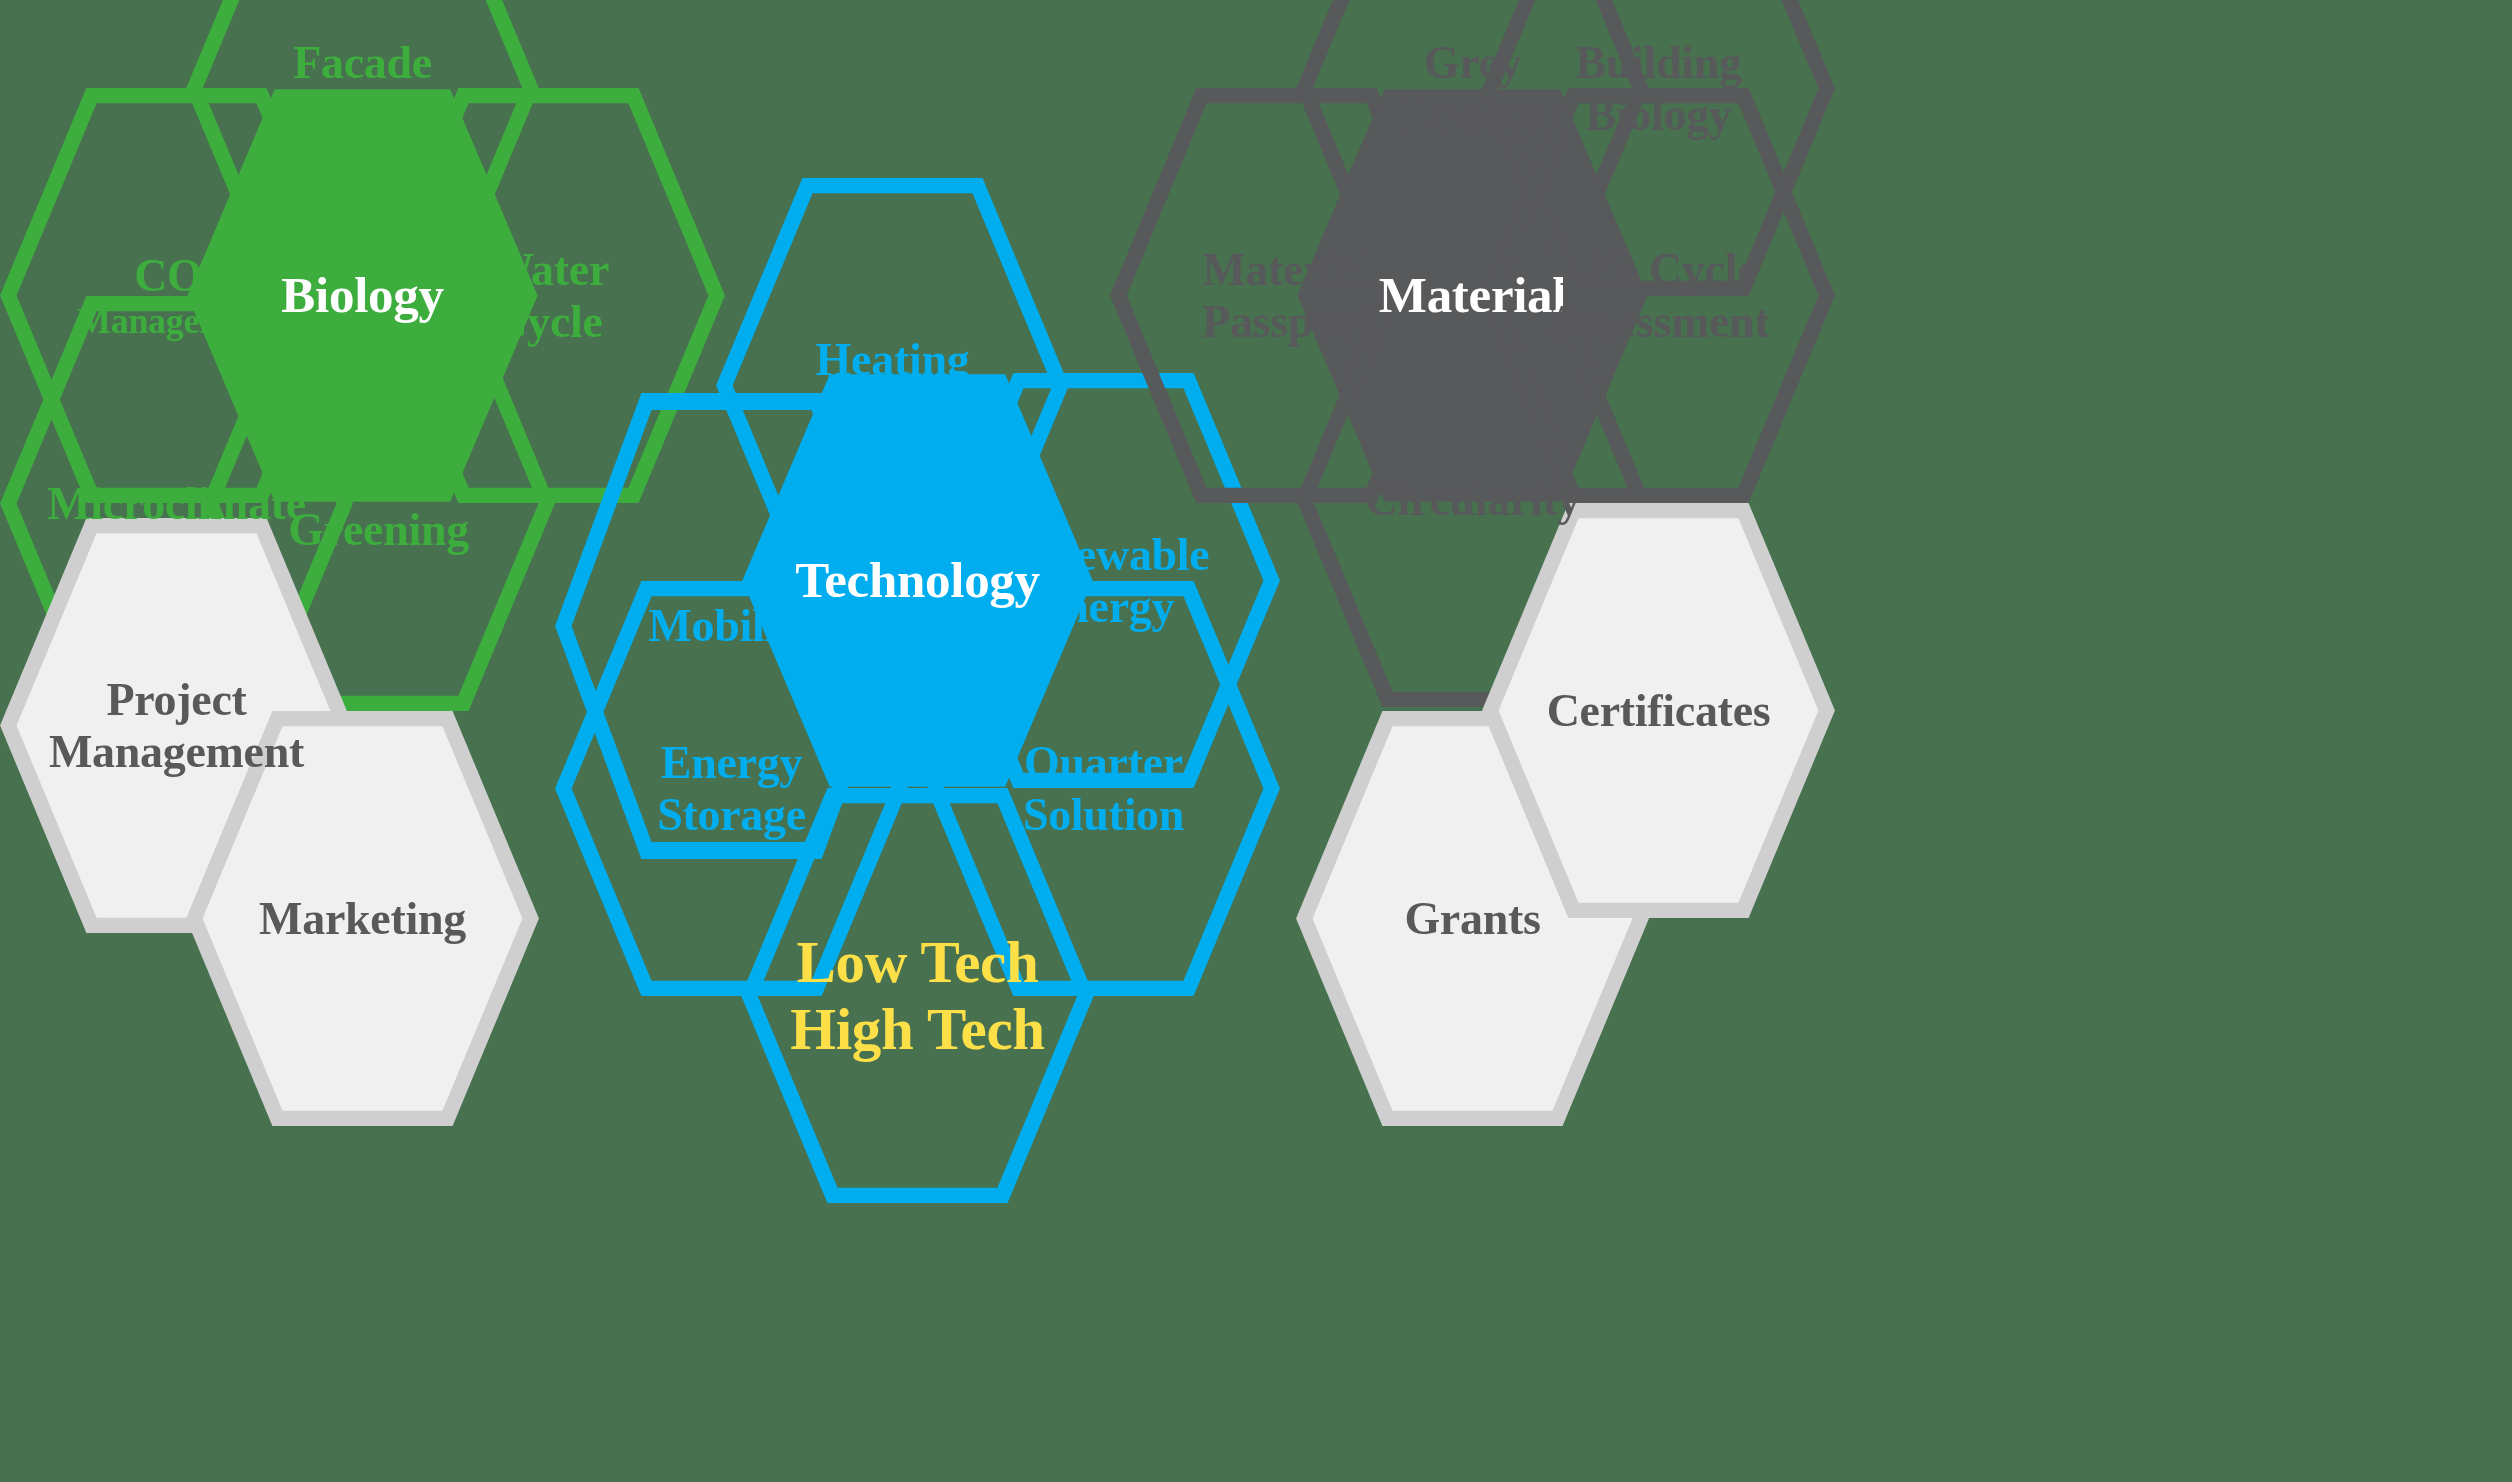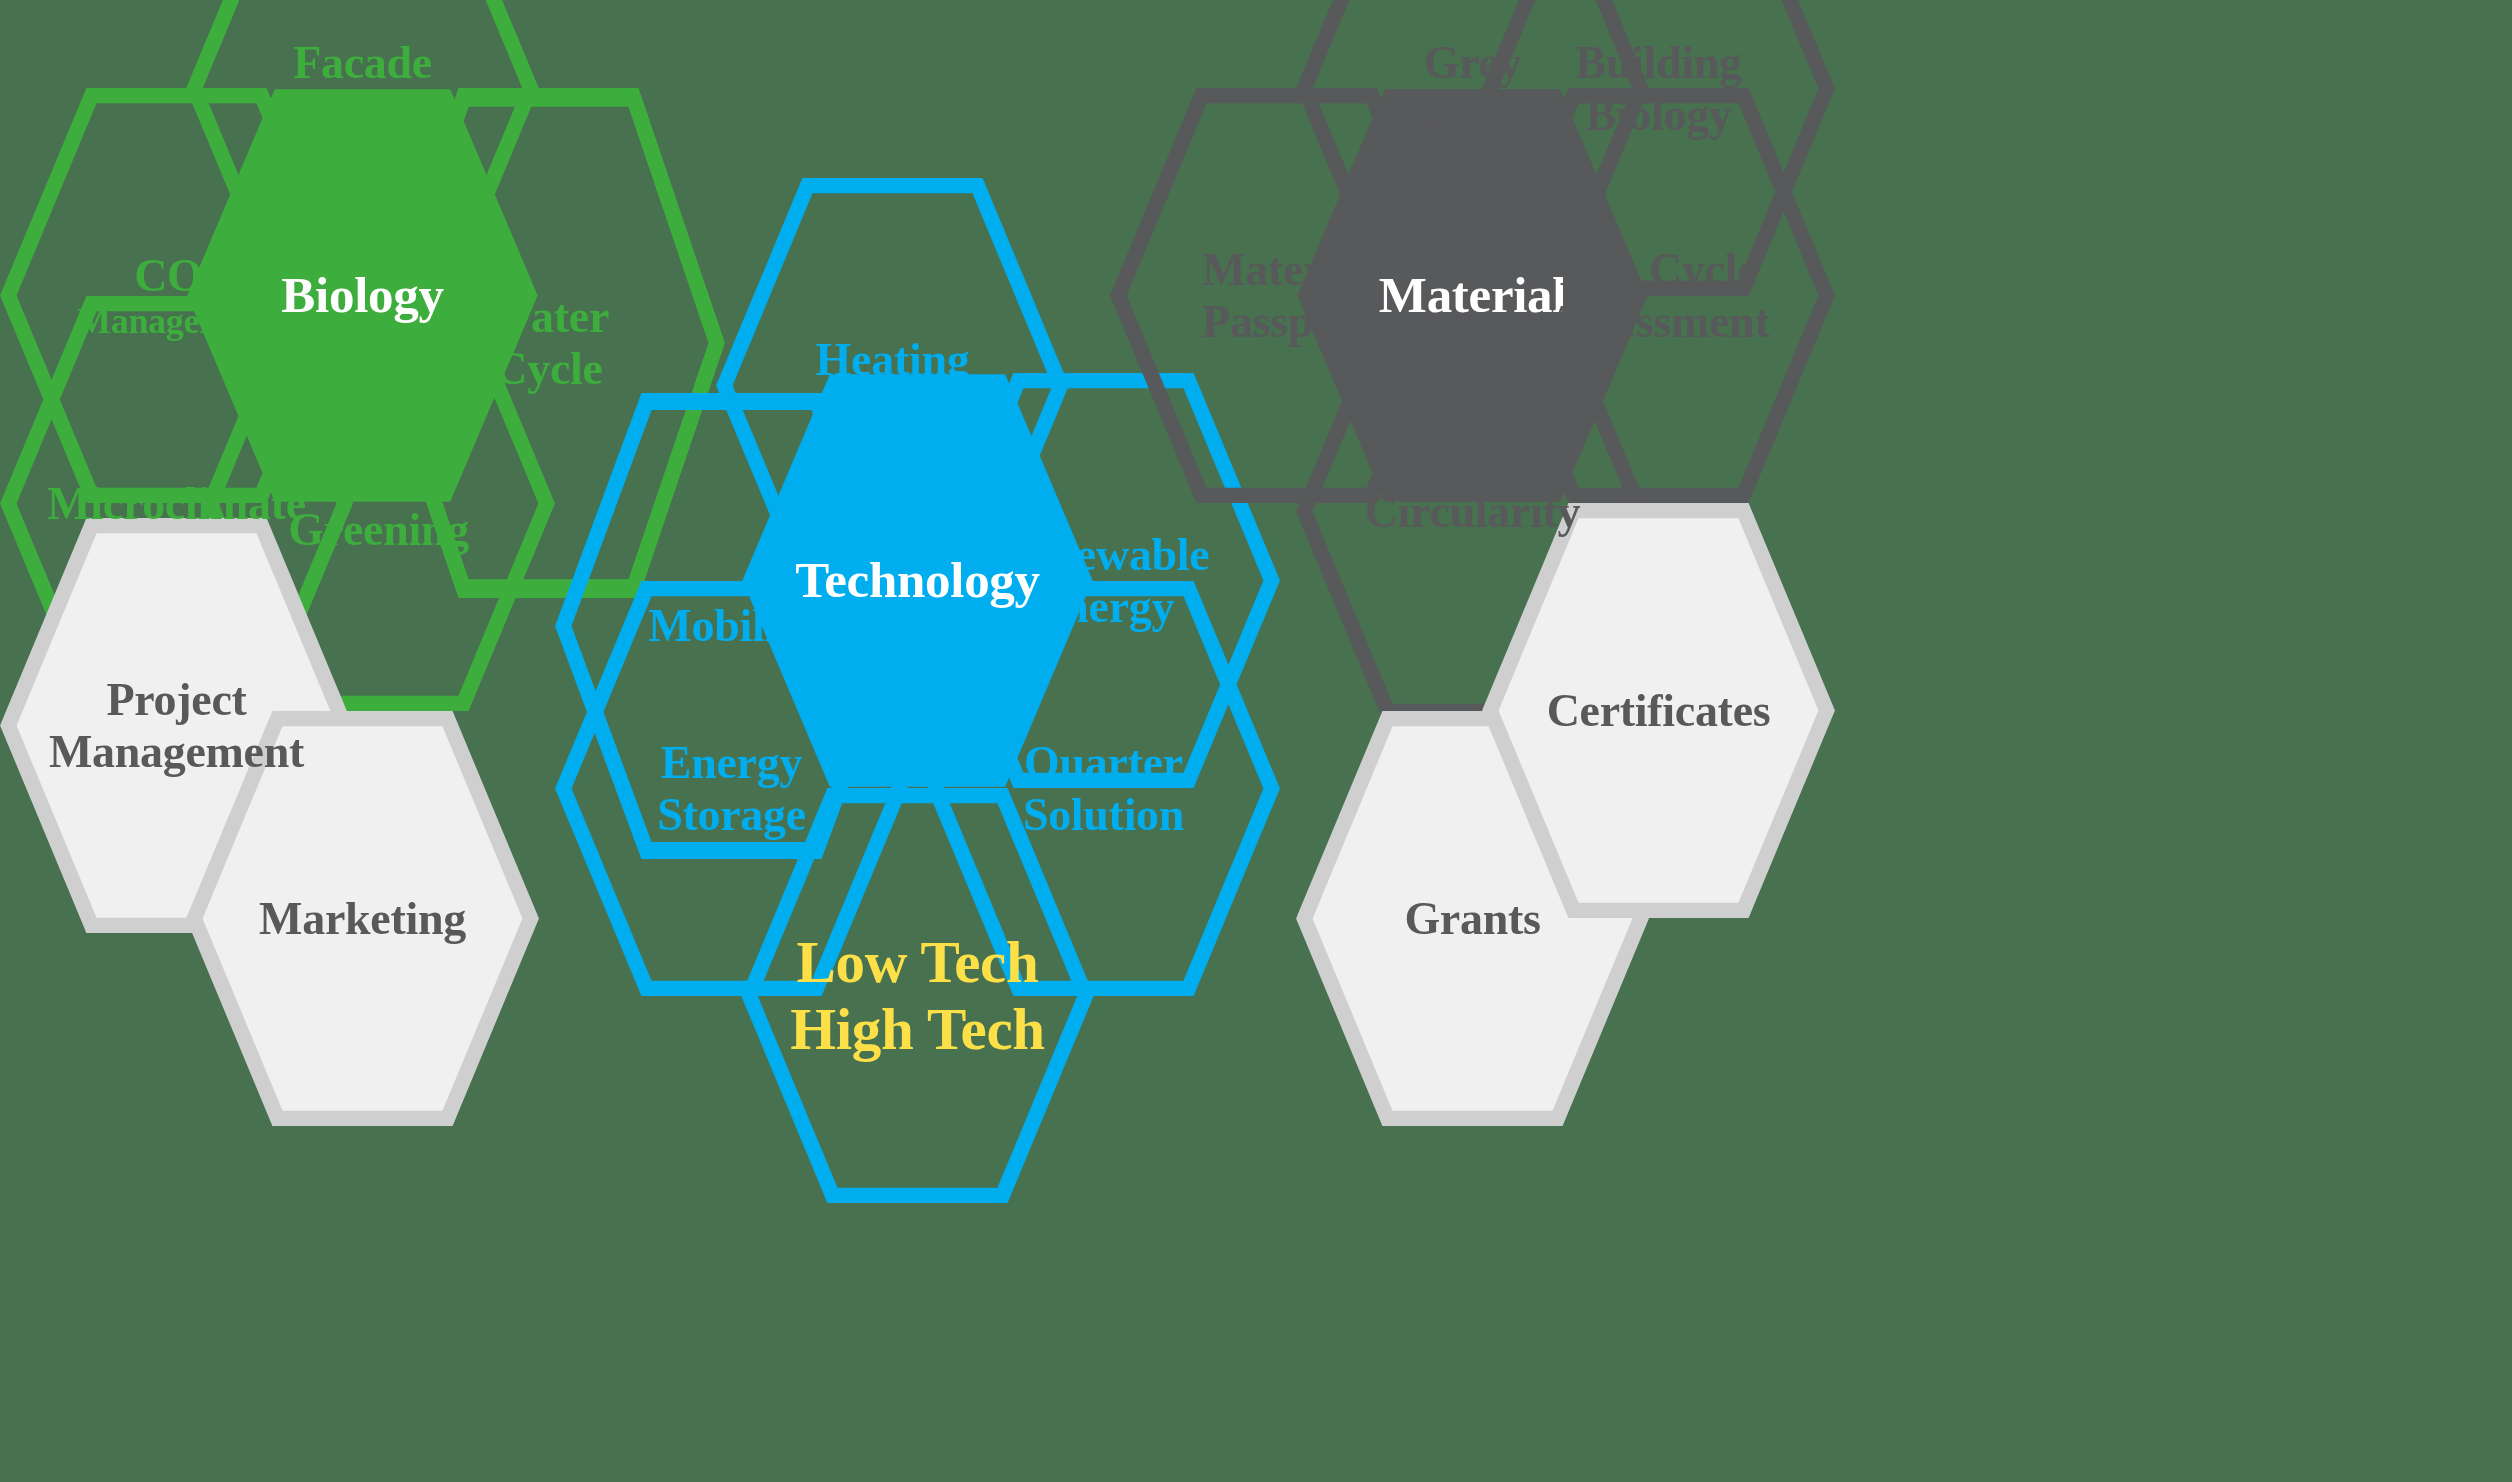--- a/index.html
+++ b/index.html
@@ -61,21 +61,21 @@
       </svg>
       <div class="lbl" style="color: rgb(61, 174, 61); font-size: 46px;">Microclimate</div>
     </div>
     <div class="hex" style="left: 202px; top: 296px; width: 353px; height: 415px;">
       <svg viewBox="0 0 510 600" preserveAspectRatio="none">
         <polygon points="12.00,300.00 132.19,11.04 377.81,11.04 498.00,300.00 377.81,588.96 132.19,588.96" fill="none" stroke="#3dae3d" stroke-width="22" stroke-linejoin="miter"></polygon>
       </svg>
       <div class="lbl" style="color: rgb(61, 174, 61); font-size: 46px;">Roof
 Greening</div>
     </div>
-    <div class="hex" style="left: 372px; top: 88px; width: 353px; height: 510px;">
+    <div class="hex" style="left: 372px; top: 88px; width: 353px; height: 415px;">
       <svg viewBox="0 0 510 600" preserveAspectRatio="none">
         <polygon points="12.00,300.00 132.19,11.04 377.81,11.04 498.00,300.00 377.81,588.96 132.19,588.96" fill="none" stroke="#3dae3d" stroke-width="22" stroke-linejoin="miter"></polygon>
       </svg>
       <div class="lbl" style="color: rgb(61, 174, 61); font-size: 46px;">Water
 Cycle</div>
     </div>
     <div class="hex" style="left: 716px; top: 166px; width: 353px; height: 415px; margin-top: 12px;">
       <svg viewBox="0 0 510 600" preserveAspectRatio="none">
         <polygon points="12.00,300.00 132.19,11.04 377.81,11.04 498.00,300.00 377.81,588.96 132.19,588.96" fill="none" stroke="#00aeef" stroke-width="22" stroke-linejoin="miter"></polygon>
       </svg>
@@ -149,21 +149,21 @@
       <div class="lbl" style="color: rgb(88, 89, 91); font-size: 46px;">Building
 Biology</div>
     </div>
     <div class="hex" style="left: 1482px; top: 88px; width: 353px; height: 415px;">
       <svg viewBox="0 0 510 600" preserveAspectRatio="none">
         <polygon points="12.00,300.00 132.19,11.04 377.81,11.04 498.00,300.00 377.81,588.96 132.19,588.96" fill="none" stroke="#58595b" stroke-width="22" stroke-linejoin="miter"></polygon>
       </svg>
       <div class="lbl" style="color: rgb(88, 89, 91); font-size: 46px;">Life Cycle
 Assessment</div>
     </div>
-    <div class="hex" style="left: 1296px; top: 304px; width: 353px; height: 415px;">
+    <div class="hex" style="left: 1296px; top: 292px; width: 353px; height: 415px;">
       <svg viewBox="0 0 510 600" preserveAspectRatio="none">
         <polygon points="12.00,300.00 132.19,11.04 377.81,11.04 498.00,300.00 377.81,588.96 132.19,588.96" fill="none" stroke="#58595b" stroke-width="22" stroke-linejoin="miter"></polygon>
       </svg>
       <div class="lbl" style="color: rgb(88, 89, 91); font-size: 46px;">Circularity</div>
     </div>
     <div class="hex" style="left: 0px; top: 518px; width: 353px; height: 415px;">
       <svg viewBox="0 0 510 600" preserveAspectRatio="none">
         <polygon points="12.00,300.00 132.19,11.04 377.81,11.04 498.00,300.00 377.81,588.96 132.19,588.96" fill="#f0f0f0" stroke="#cfcfcf" stroke-width="22" stroke-linejoin="miter"></polygon>
       </svg>
       <div class="lbl" style="color: rgb(88, 89, 91); font-size: 46px;">Project

